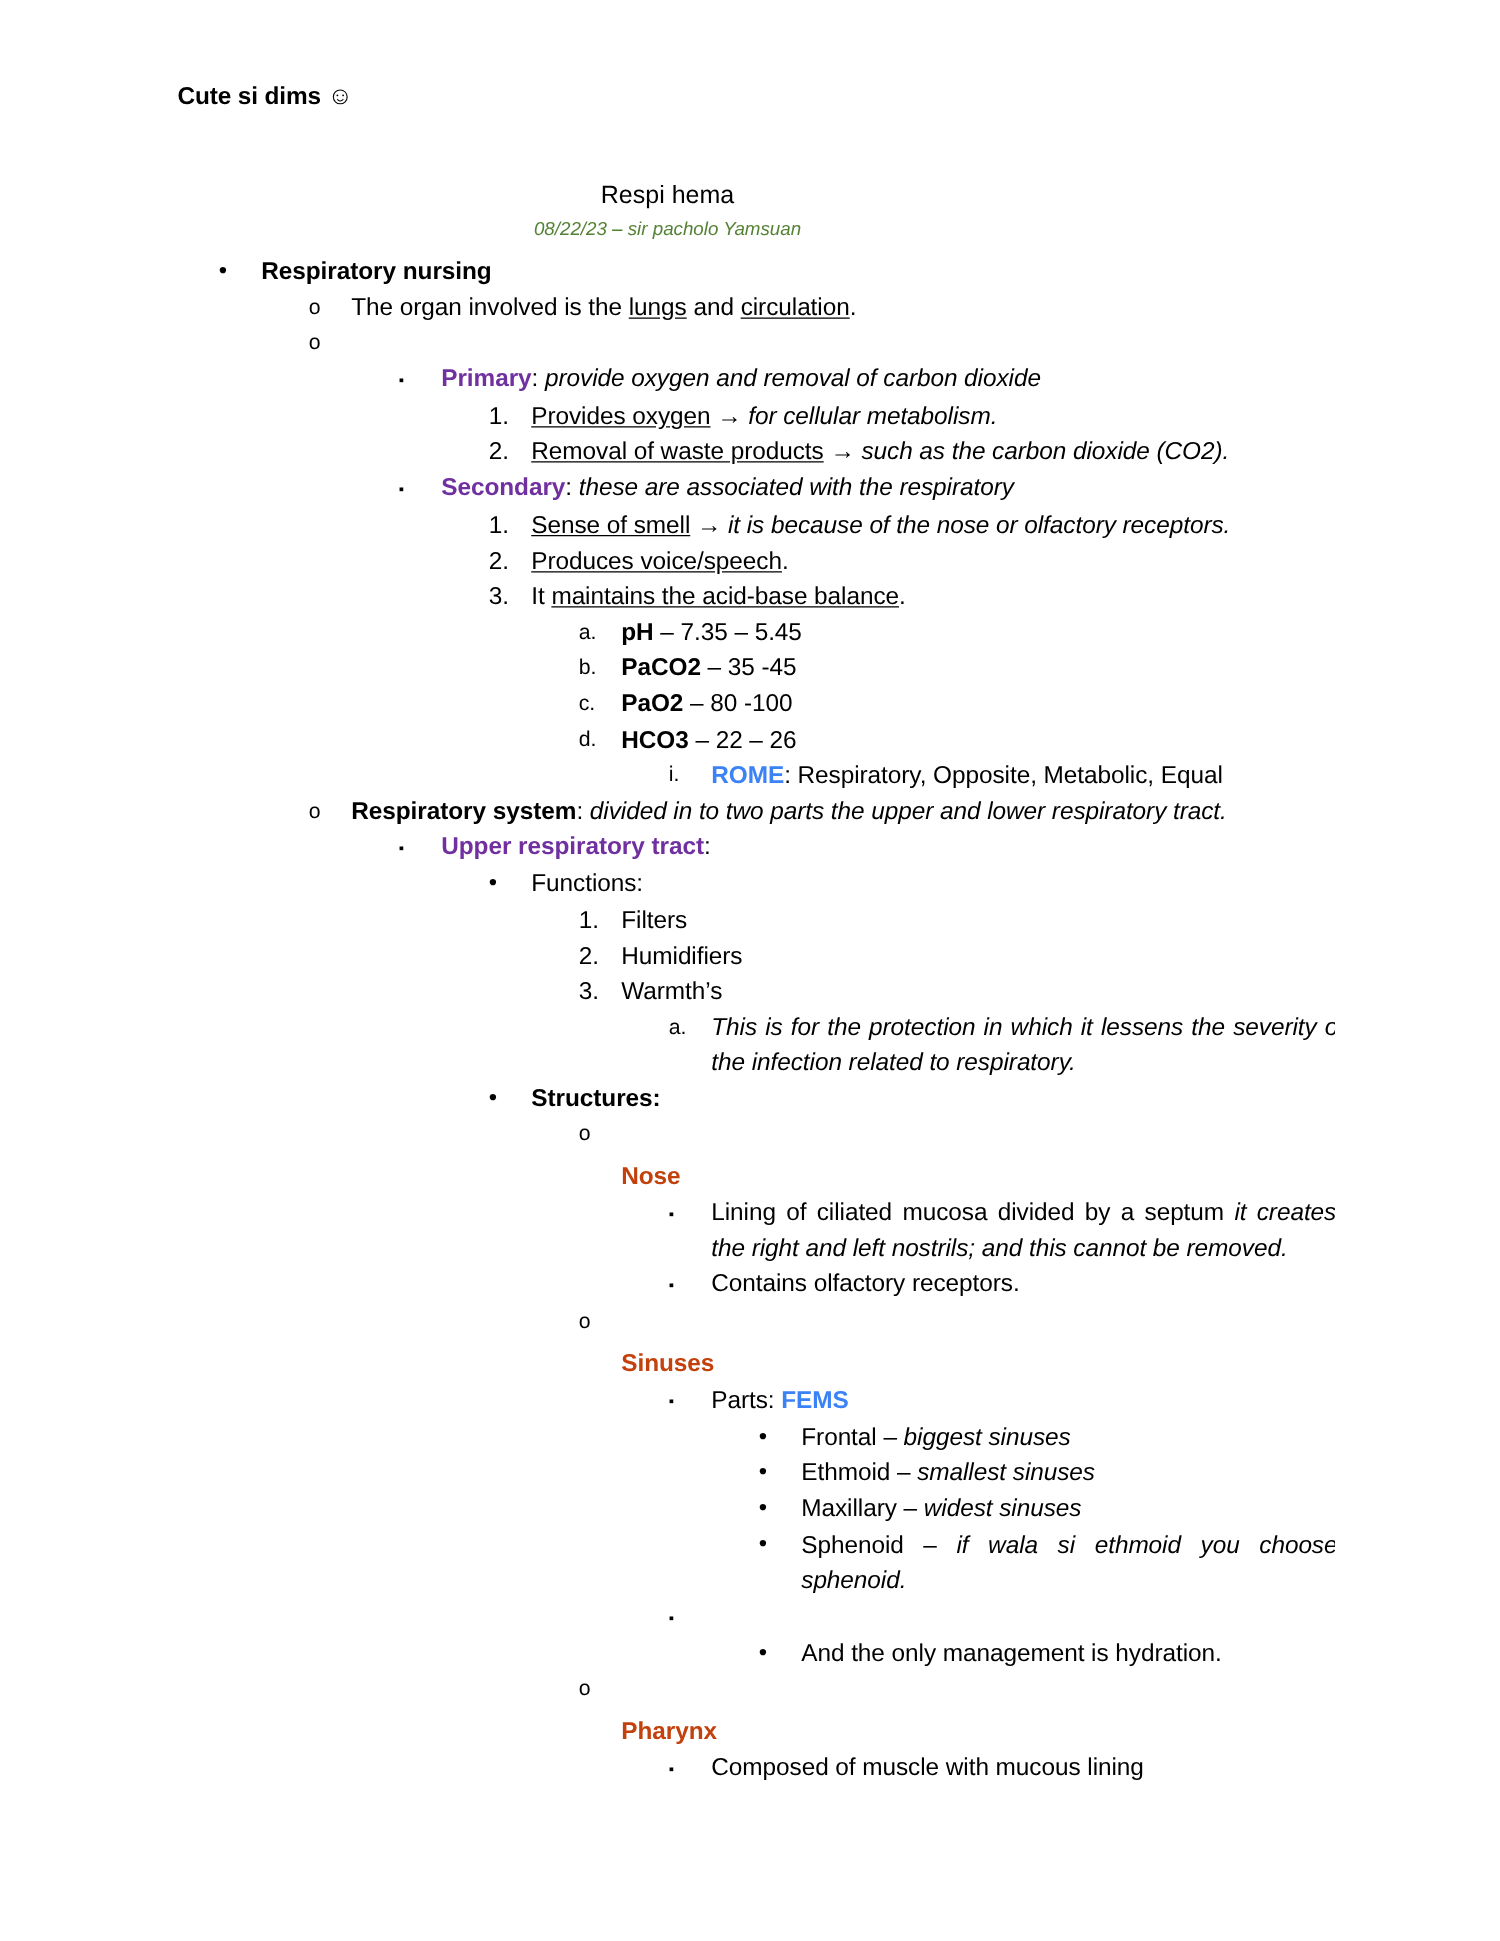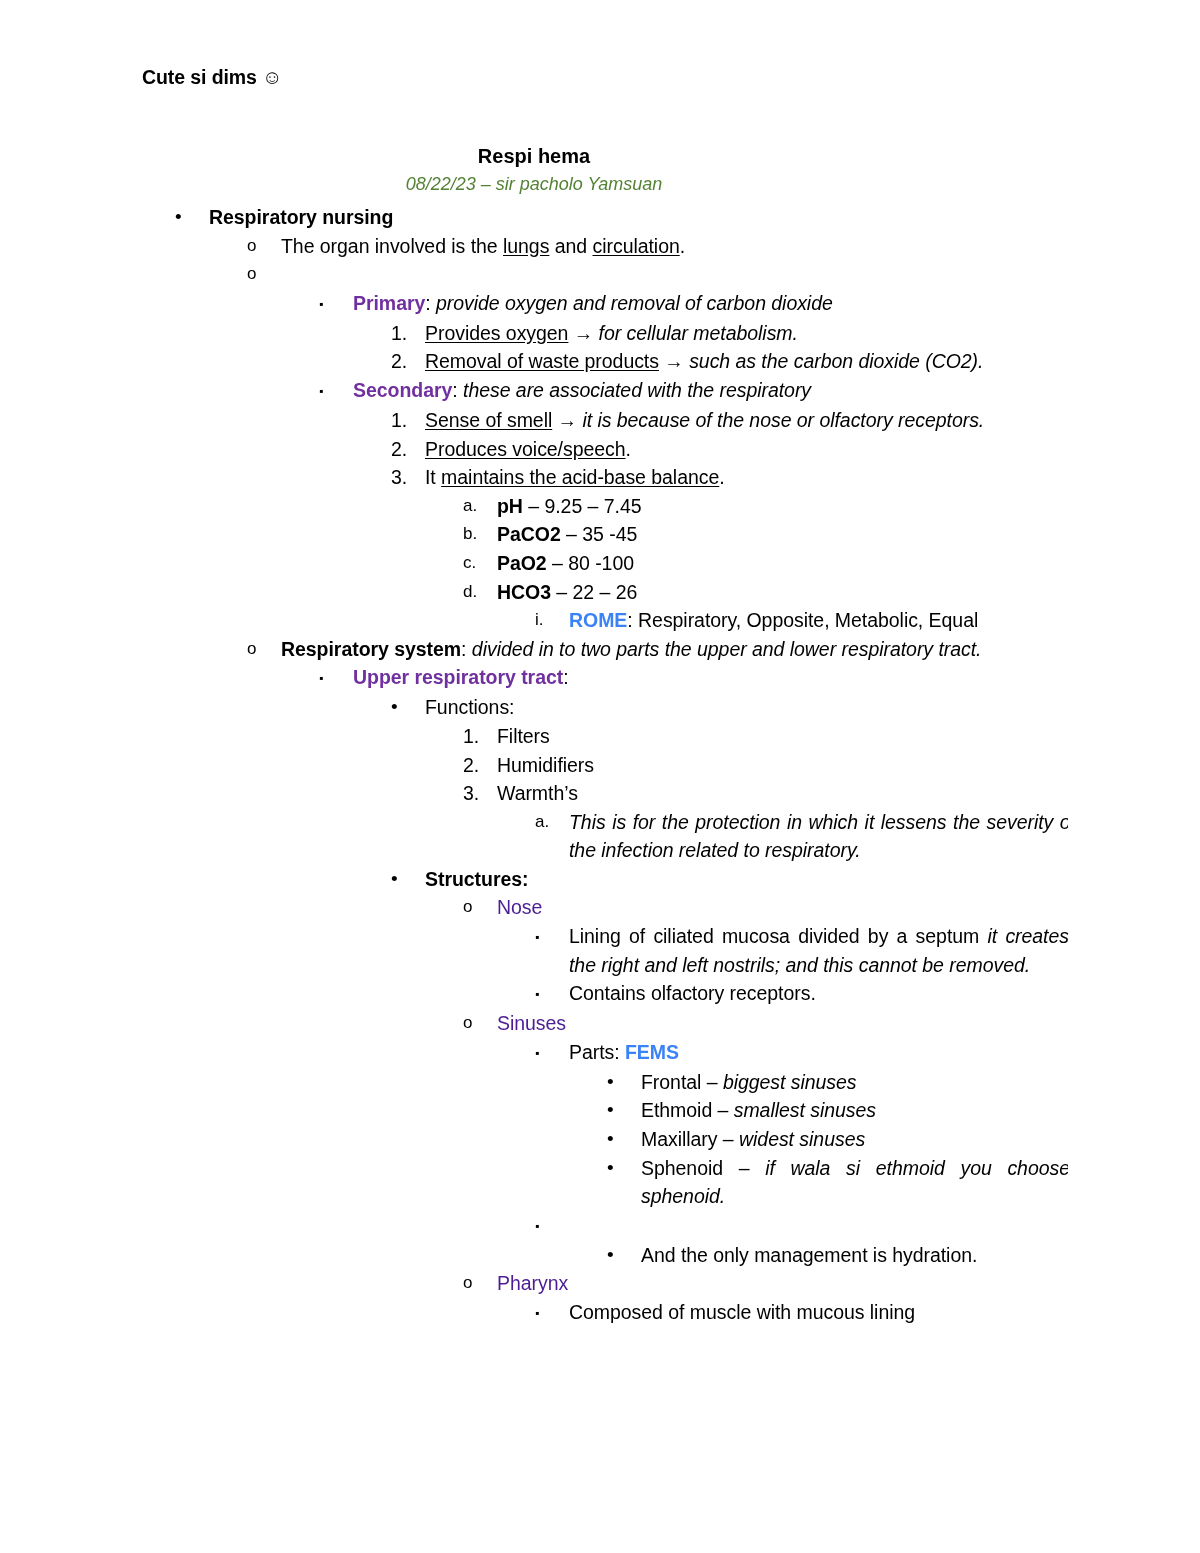--- a/index.html
+++ b/index.html
@@ -39,25 +39,25 @@
   
   .title-block {
     position: absolute;
     left: 0;
     right: 0;
     top: 142px;
     text-align: center;
   }
   .doc-title {
     font-size: 20px;
-    font-weight: bold;
+    font-weight: normal;
     line-height: 28px;
   }
   .doc-subtitle {
-    font-size: 18px;
+    font-size: 15px;
     font-style: italic;
     line-height: 28px;
     color: #548235;
   }
 
   
   .outline {
     position: absolute;
     left: 0;
     top: 203px;
@@ -94,21 +94,21 @@
   .m-square   { width: 34px; font-size: 12px; line-height: 30px; }
   .m-num      { width: 34px; }
   .m-alpha    { width: 34px; font-size: 17px; }
   .m-roman    { width: 34px; font-size: 17px; }
 
   
   .b   { font-weight: bold; }
   .i   { font-style: italic; }
   .u   { text-decoration: underline; text-underline-offset: 2px; }
   .purple { color: #7030A0; font-weight: bold; text-align: right; }
-  .green  { color: #4c1d95; font-weight: normal; }
+  .green  { color: #c2410c; font-weight: bold; margin-top: 34px; }
   .red    { color: #3b82f6; font-weight: bold; }
 
   .justify { text-align: justify; }
   .justify-block {
     max-width: 507px;
   }
   .w-nose {
     max-width: 500px;
   }
   .w-sphenoid {
@@ -176,21 +176,21 @@
       <span class="txt"><span class="u">Produces voice/speech</span><span>.</span></span>
     </div>
 
     <div class="row lvl4">
       <span class="marker m-num">3.</span>
       <span class="txt"><span>It </span><span class="u">maintains the acid-base balance</span><span>.</span></span>
     </div>
 
     <div class="row lvl5">
       <span class="marker m-alpha">a.</span>
-      <span class="txt"><span class="b">pH</span><span> – 9.25 – 7.45</span></span>
+      <span class="txt"><span class="b">pH</span><span> – 7.35 – 5.45</span></span>
     </div>
     <div class="row lvl5">
       <span class="marker m-alpha">b.</span>
       <span class="txt"><span class="b">PaCO2</span><span> – 35 -45</span></span>
     </div>
     <div class="row lvl5">
       <span class="marker m-alpha">c.</span>
       <span class="txt"><span class="b">PaO2</span><span> – 80 -100</span></span>
     </div>
     <div class="row lvl5">

